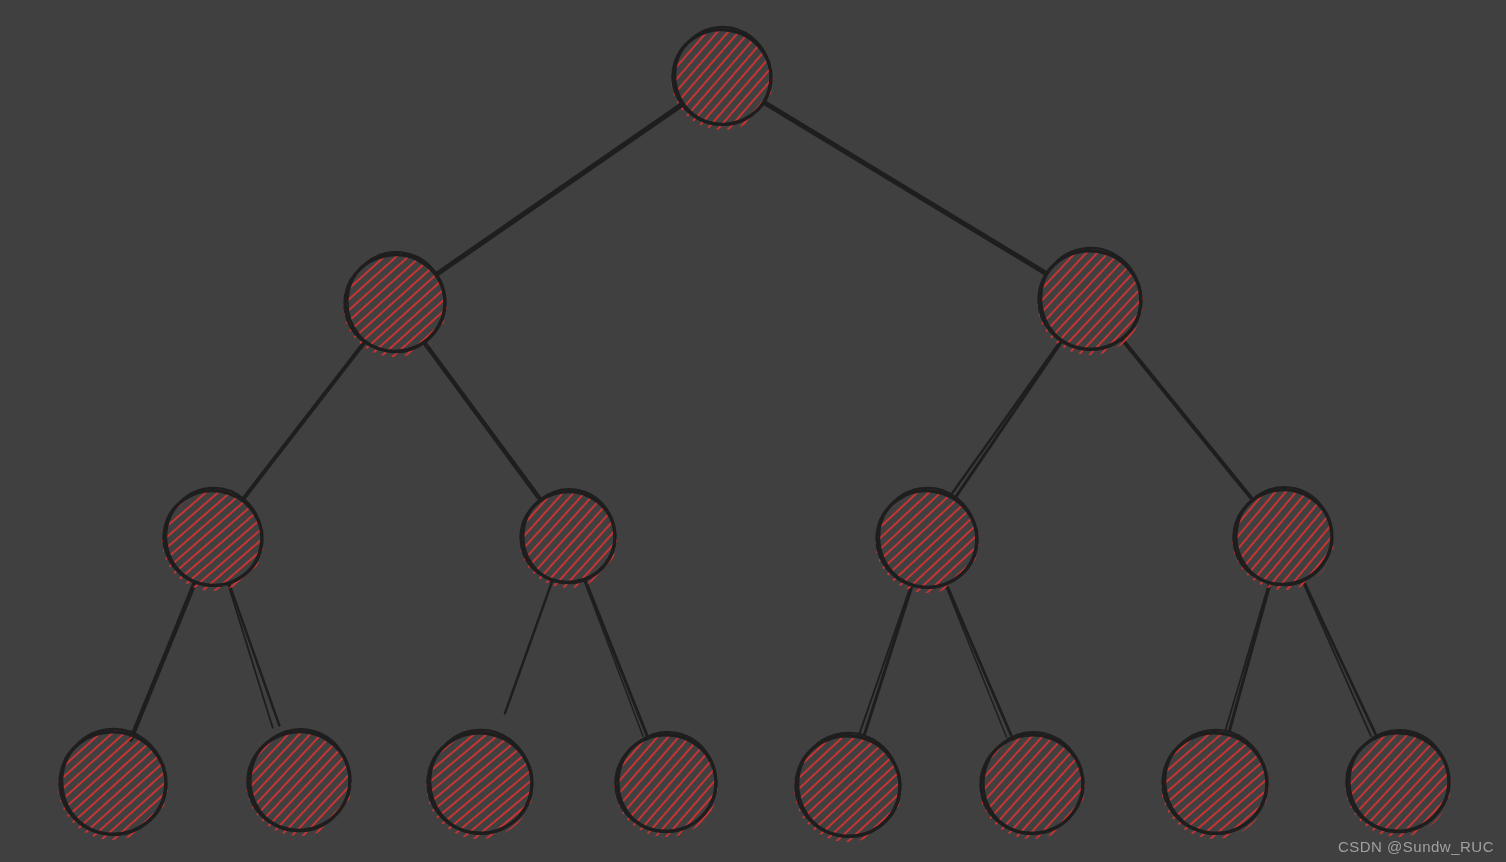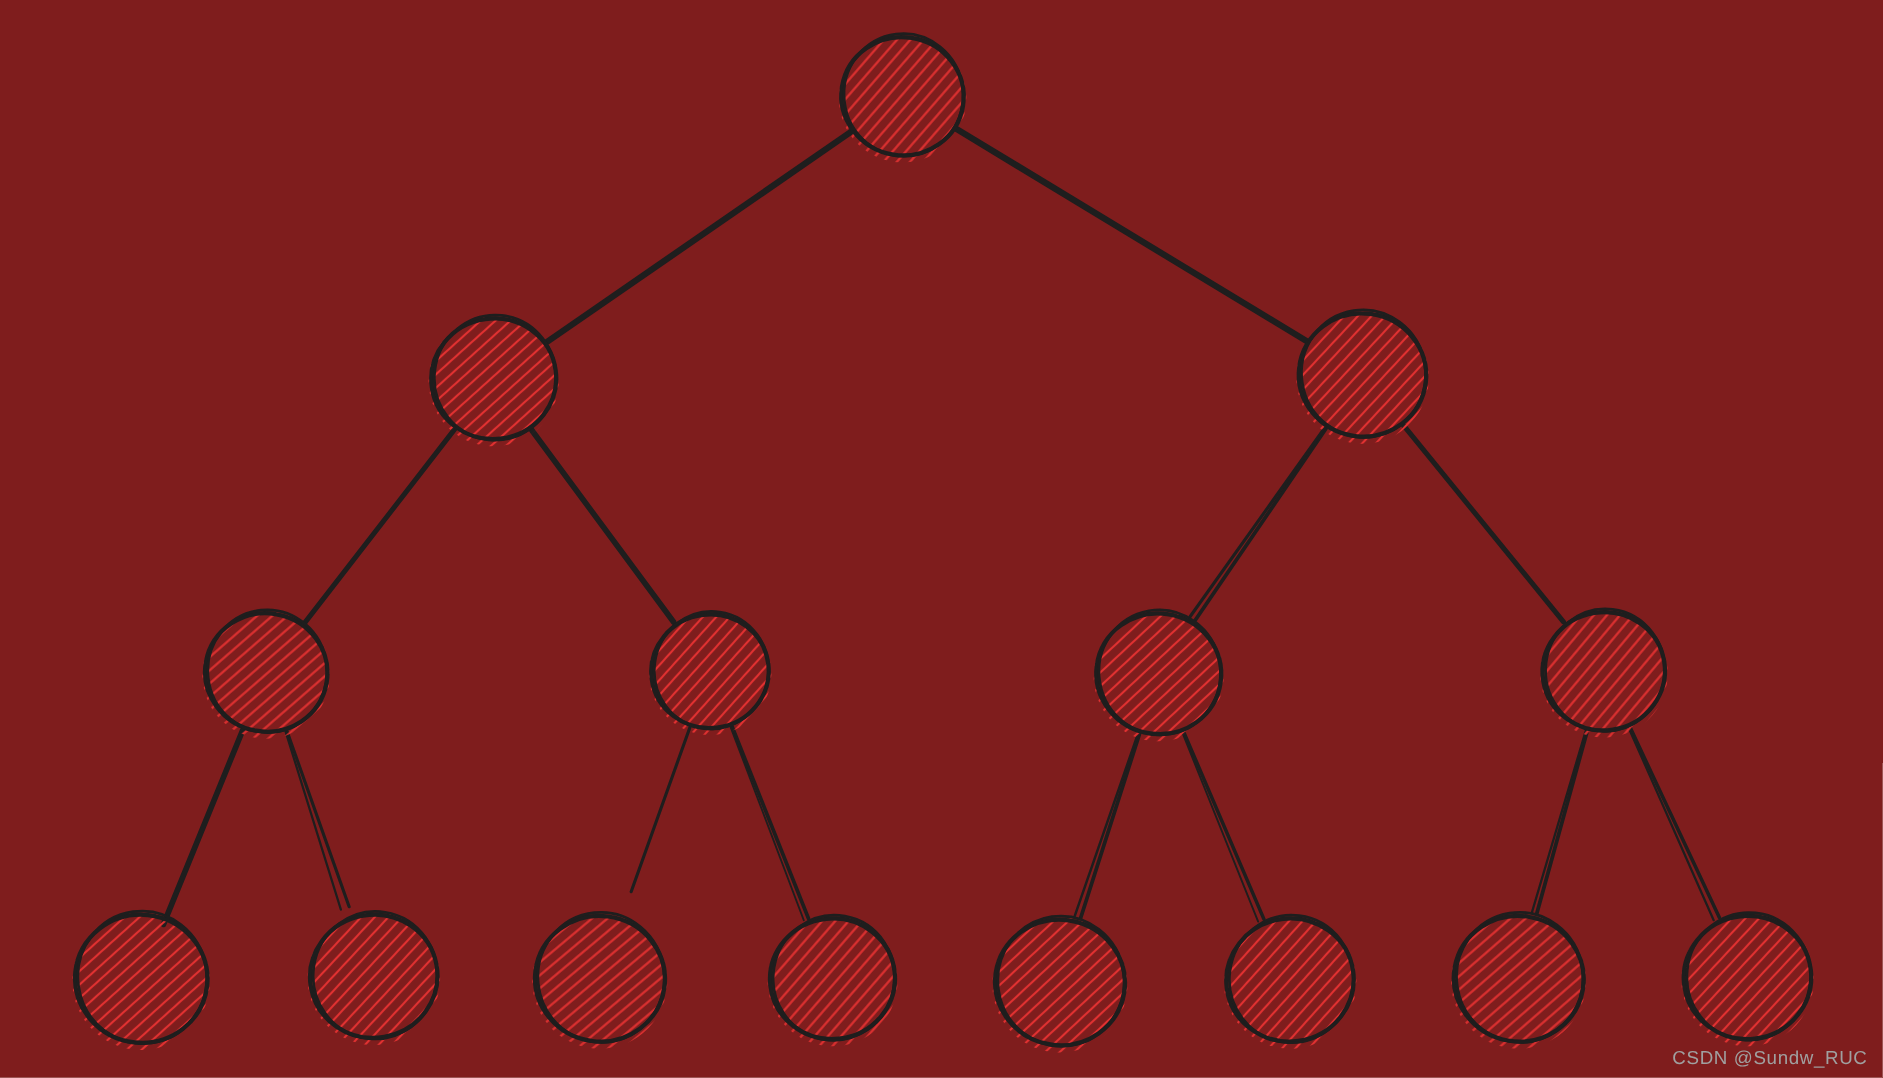--- a/index.html
+++ b/index.html
@@ -26,21 +26,21 @@
     bottom: 7px;
     font-size: 15px;
     letter-spacing: 0.5px;
     color: #a0a0a0;
     user-select: none;
   }
 </style>
 </head>
 <body>
 
-<div class="stage" style="width: 1506px; height: 862px; background: #7f1d1d;">
+<div class="stage" style="width: 1506px; height: 862px; background: #404040;">
   <svg id="tree-svg" width="1506" height="862" viewBox="0 0 1506 862">
       <defs>
         <pattern id="hatch" width="8" height="8" patternUnits="userSpaceOnUse" patternTransform="rotate(45)">
           <line x1="4" y1="-1" x2="4" y2="9" stroke="#e03131" stroke-width="1.7"></line>
         </pattern>
       </defs>
       <g>
         <g>
           <line x1="680.8677618277777" y1="105.42778540343193" x2="437.7775276991112" y2="273.4351031804308" stroke="#1e1e1e" stroke-width="5" stroke-linecap="round"></line>
         </g>

